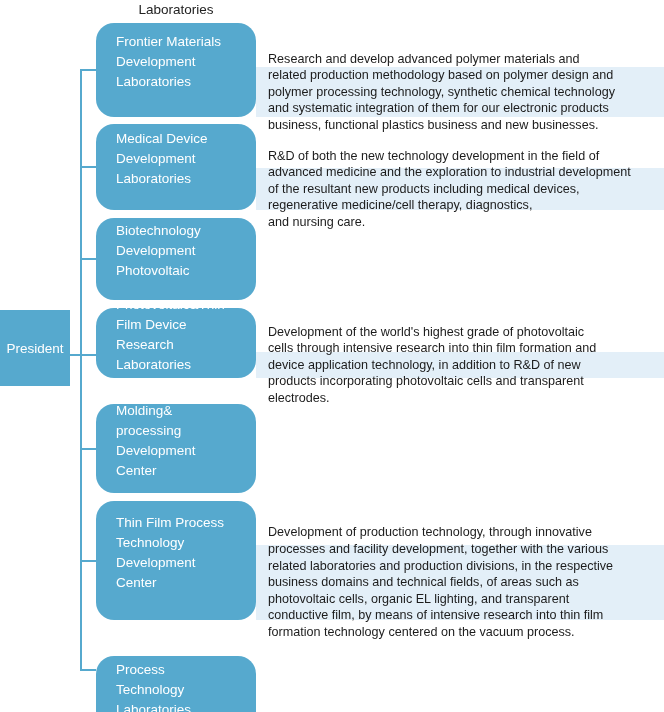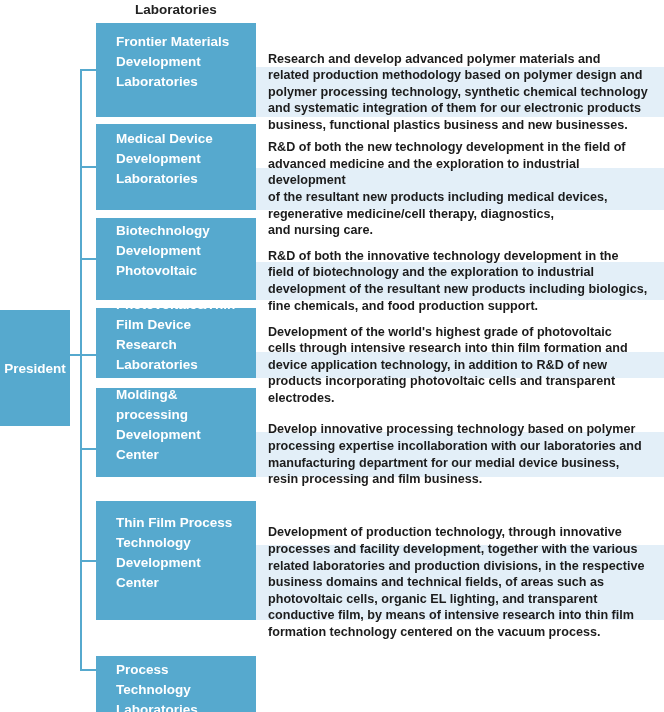--- a/index.html
+++ b/index.html
@@ -12,42 +12,41 @@
     background: #ffffff;
     font-family: "Liberation Sans", sans-serif;
     -webkit-font-smoothing: antialiased;
   }
 
   #chart {
     position: relative;
     width: 664px;
     height: 712px;
     overflow: hidden;
-    font-weight: bold;
   }
 
   
   .col-header {
     position: absolute;
     top: 2px;
     font-size: 13.5px;
     color: #222222;
     white-space: nowrap;
     line-height: 16px;
   }
   #hdr-labs  { left: 96px; width: 160px; text-align: center; }
   #hdr-desc  { left: 268px; text-align: left; }
 
   
   #president {
     position: absolute;
     left: 0px;
     top: 310px;
     width: 70px;
-    height: 116px;
+    height: 76px;
     background: #56a9ce;
     color: #ffffff;
     font-size: 13.5px;
     display: flex;
     align-items: center;
     justify-content: center;
     box-sizing: border-box;
   }
 
   
@@ -88,20 +87,21 @@
   .lab-box {
     width: 160px;
     flex: 0 0 160px;
     background: #56a9ce;
     color: #ffffff;
     box-sizing: border-box;
     padding: 0 10px 16px 20px;
     display: flex;
     flex-direction: column;
     justify-content: center;
+    border-radius: 18px;
   }
   .lab-name {
     font-size: 13.5px;
     line-height: 20px;
     white-space: pre-line;
   }
   .desc-box {
     flex: 1 1 auto;
     background: #e3eff8;
     box-sizing: border-box;
@@ -175,58 +175,46 @@
           </div>
         </div>
       </div>
       <div class="row" style="top: 218px; height: 82px;">
         <div class="row-inner">
           <div class="lab-box">
             <div class="lab-name">Biotechnology
 Development
 Photovoltaic</div>
           </div>
-          <div class="desc-box">
-            <div class="desc-text">R&amp;D of both the innovative technology development in the
-field of biotechnology and the exploration to industrial
-development of the resultant new products including biologics,
-fine chemicals, and food production support.</div>
-          </div>
         </div>
       </div>
       <div class="row" style="top: 308px; height: 70px;">
         <div class="row-inner">
           <div class="lab-box">
             <div class="lab-name">Photovoltaic&amp;Thin
 Film Device
 Research
 Laboratories</div>
           </div>
           <div class="desc-box">
             <div class="desc-text">Development of the world's highest grade of photovoltaic
 cells through intensive research into thin film formation and
 device application technology, in addition to R&amp;D of new
 products incorporating photovoltaic cells and transparent
 electrodes.</div>
           </div>
         </div>
       </div>
-      <div class="row" style="top: 388px; height: 89px;">
+      <div class="row" style="top: 404px; height: 89px;">
         <div class="row-inner">
           <div class="lab-box">
             <div class="lab-name">Molding&amp;
 processing
 Development
 Center</div>
-          </div>
-          <div class="desc-box">
-            <div class="desc-text">Develop innovative processing technology based on polymer
-processing expertise incollaboration with our laboratories and
-manufacturing department for our medial device business,
-resin processing and film business.</div>
           </div>
         </div>
       </div>
       <div class="row" style="top: 501px; height: 119px;">
         <div class="row-inner">
           <div class="lab-box">
             <div class="lab-name">Thin Film Process
 Technology
 Development
 Center</div>

